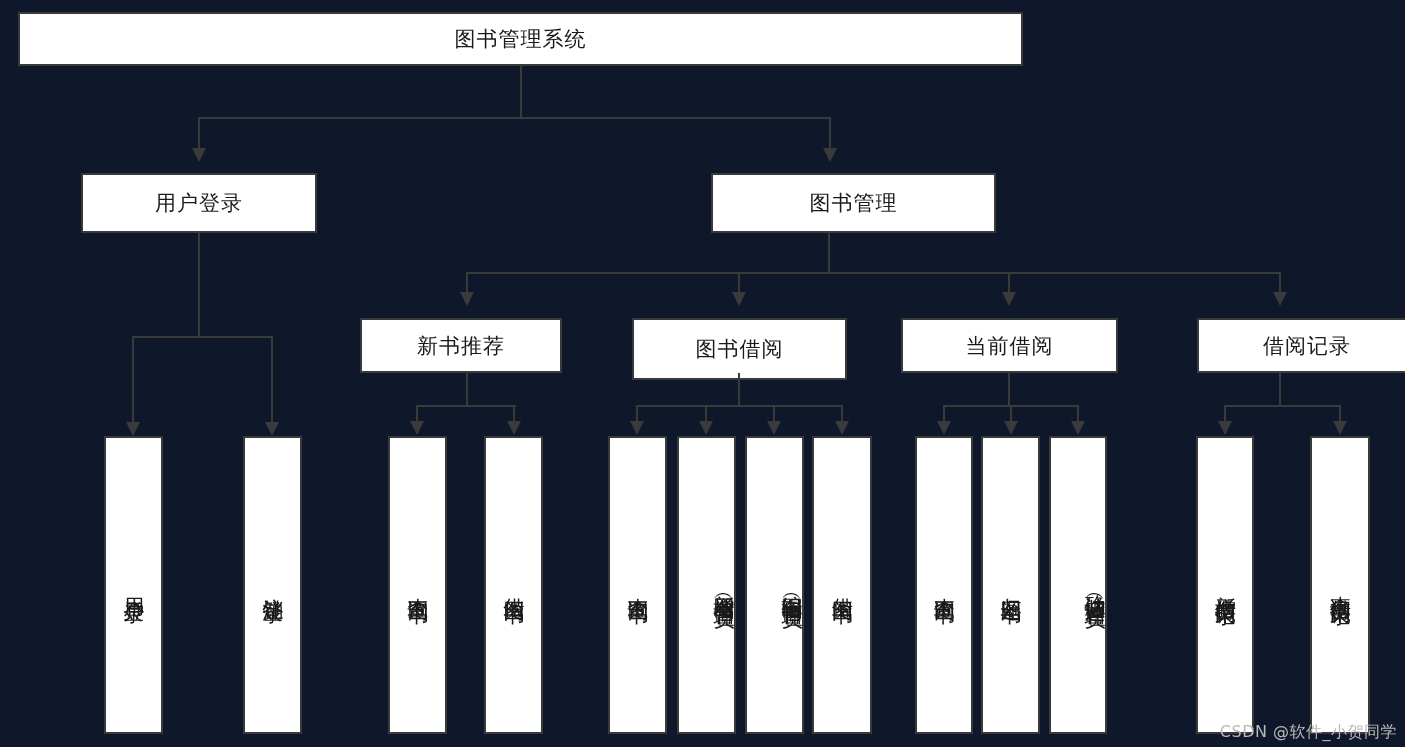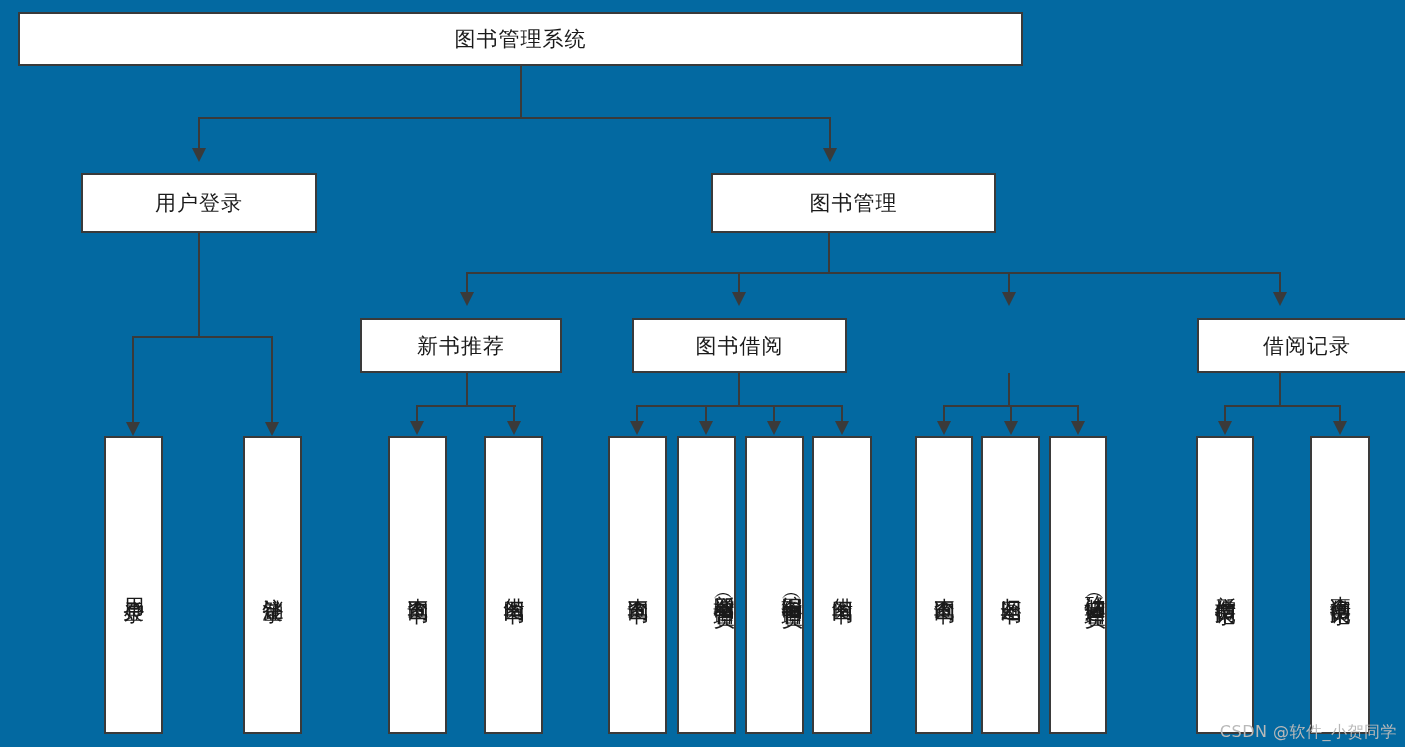--- a/index.html
+++ b/index.html
@@ -7,21 +7,21 @@
     padding: 0;
     background: #ffffff;
   }
   body {
     font-family: "DejaVu Sans", "Liberation Sans", sans-serif;
   }
   #canvas {
     position: relative;
     width: 1405px;
     height: 747px;
-    background: #0369a1;
+    background: #0f172a;
     overflow: hidden;
   }
   .node {
     position: absolute;
     box-sizing: border-box;
     border: 2px solid #3a3a3a;
     background: #ffffff;
     display: flex;
     align-items: center;
     justify-content: center;
@@ -110,22 +110,25 @@
   <div class="ln v" style="left:738px; top:272px; height:22px;"></div>
   <div class="arrow" style="left:732px; top:292px;"></div>
   <div class="ln v" style="left:1008px; top:272px; height:22px;"></div>
   <div class="arrow" style="left:1002px; top:292px;"></div>
   <div class="ln v" style="left:1279px; top:272px; height:22px;"></div>
   <div class="arrow" style="left:1273px; top:292px;"></div>
 
   <div class="node horiz" style="left:360px; top:318px; width:202px; height:55px;">
     <span>新书推荐</span>
   </div>
-  <div class="node horiz" style="left:632px; top:318px; width:215px; height:55px;">
+  <div class="node horiz" style="left:632px; top:318px; width:215px; height:62px;">
     <span>图书借阅</span>
+  </div>
+  <div class="node horiz" style="left:901px; top:318px; width:217px; height:55px;">
+    <span>当前借阅</span>
   </div>
   <div class="node horiz" style="left:1170px; top:318px; width:220px; height:55px;margin-left:27px;">
     <span>借阅记录</span>
   </div>
 
   <div class="ln v" style="left:466px; top:373px; height:33px;"></div>
   <div class="ln h" style="left:417px; top:405px; width:99px;"></div>
   <div class="ln v" style="left:416px; top:405px; height:18px;"></div>
   <div class="arrow" style="left:410px; top:421px;"></div>
   <div class="ln v" style="left:513px; top:405px; height:18px;"></div>

